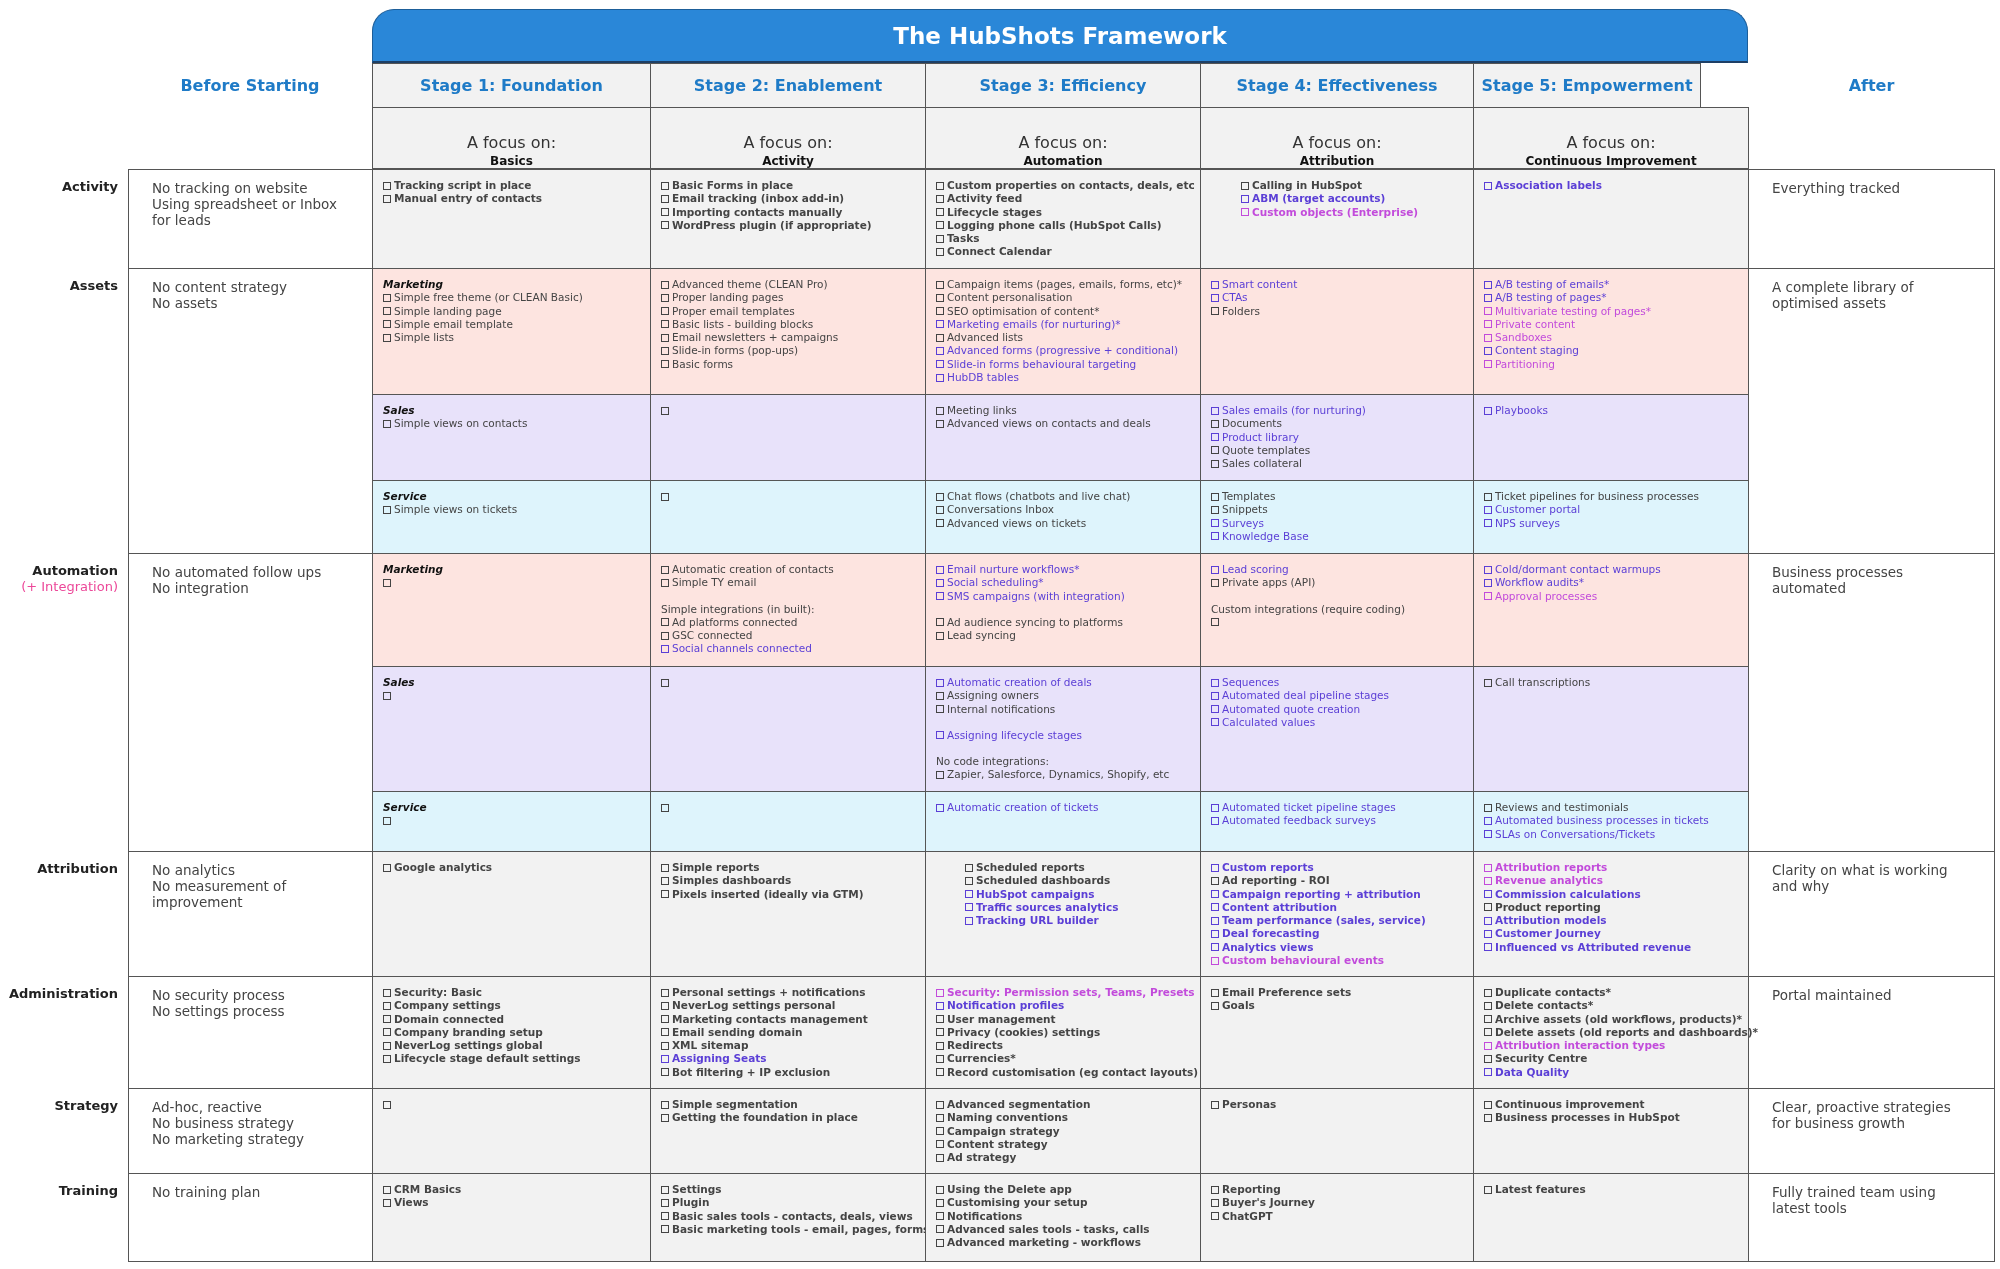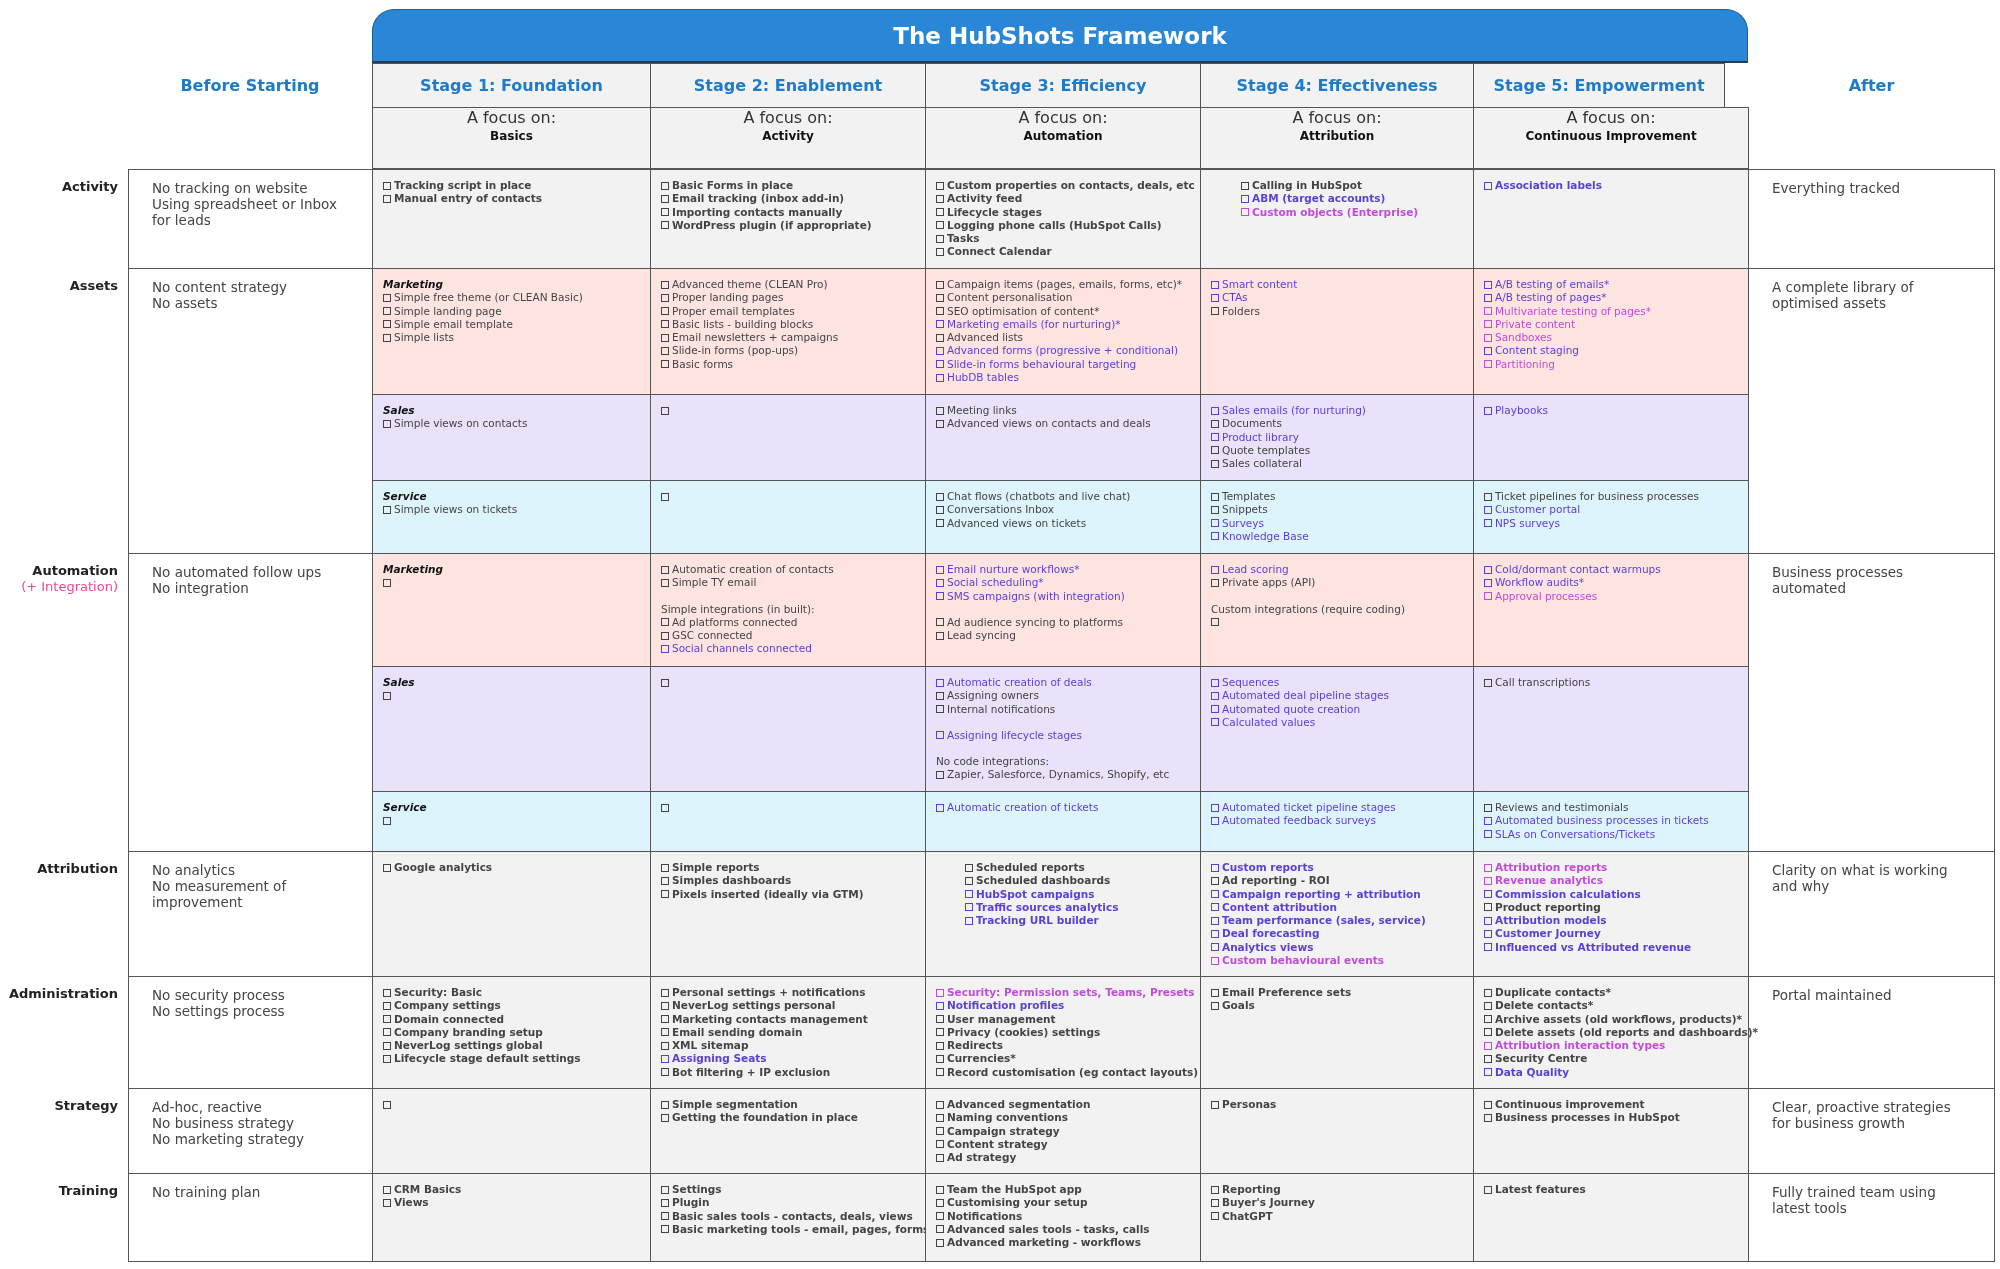--- a/index.html
+++ b/index.html
@@ -6,21 +6,21 @@
   html, body { width: 2000px; height: 1269px; background: #ffffff; overflow: hidden; }
   body { font-family: "DejaVu Sans", "Liberation Sans", sans-serif; color: #333; position: relative; }
   .banner {
     position: absolute; left: 372px; top: 9px; width: 1376px; height: 54px;
     background: #2a87d8; border-radius: 22px 22px 0 0; border: 1px solid #1d5e99; border-bottom: 2px solid #1d3f66;
     color: #fff; font-weight: bold; font-size: 23px; display: flex; align-items: center; justify-content: center;
   }
   .cell { position: absolute; border: 1px solid #555; }
   .hdr { background: #f2f2f2; display: flex; align-items: center; justify-content: center; color: #1f7bc7; font-weight: bold; font-size: 16px; }
   .hdr-plain { position: absolute; display: flex; align-items: center; justify-content: center; color: #1f7bc7; font-weight: bold; font-size: 16px; }
-  .focus { background: #f2f2f2; display: flex; flex-direction: column; align-items: center; justify-content: flex-start; text-align: center; }
+  .focus { background: #f2f2f2; display: flex; flex-direction: column; align-items: center; justify-content: flex-end; text-align: center; }
   .focus .pre { font-size: 16px; color: #333; }
   .focus .main { font-size: 12px; font-weight: bold; color: #111; margin-top: 2px; }
   .rowlabel { position: absolute; text-align: right; font-size: 13px; font-weight: bold; color: #222; line-height: 16px; width: 114px; }
   .rowlabel .sub { font-weight: normal; color: #ec4899; }
   .desc { background: #fff; padding: 10px 23px; font-size: 13.5px; line-height: 16px; color: #444; }
   .items { padding: 9px 10px; font-size: 10.5px; line-height: 13.3px; color: #444; }
   .gray { background: #f2f2f2; font-weight: bold; }
   .mkt { background: #fde4e0; }
   .sal { background: #e8e2fa; }
   .svc { background: #def4fc; }
@@ -56,21 +56,21 @@
     <div class="cell hdr" style="left: 925px; top: 63px; width: 276px; height: 45px;">Stage 3: Efficiency</div>
     <div class="cell focus" style="left: 925px; top: 107px; width: 276px; height: 62px;">
       <span class="pre">A focus on:</span>
       <span class="main">Automation</span>
     </div>
     <div class="cell hdr" style="left: 1200px; top: 63px; width: 274px; height: 45px;">Stage 4: Effectiveness</div>
     <div class="cell focus" style="left: 1200px; top: 107px; width: 274px; height: 62px;">
       <span class="pre">A focus on:</span>
       <span class="main">Attribution</span>
     </div>
-    <div class="cell hdr" style="left: 1473px; top: 63px; width: 252px; height: 45px;">Stage 5: Empowerment</div>
+    <div class="cell hdr" style="left: 1473px; top: 63px; width: 228px; height: 45px;">Stage 5: Empowerment</div>
     <div class="cell focus" style="left: 1473px; top: 107px; width: 276px; height: 62px;">
       <span class="pre">A focus on:</span>
       <span class="main">Continuous Improvement</span>
     </div>
   </div>
 <div id="row-labels">
     <div class="rowlabel" style="left: 4px; top: 179px;">
       <div>Activity</div>
     </div>
     <div class="rowlabel" style="left: 4px; top: 278px;">
@@ -429,21 +429,21 @@
       <div class="item"><span class="box"></span><span>CRM Basics</span></div>
       <div class="item"><span class="box"></span><span>Views</span></div>
     </div>
     <div class="cell items gray" style="left: 650px; top: 1173px; width: 276px; height: 89px;">
       <div class="item"><span class="box"></span><span>Settings</span></div>
       <div class="item"><span class="box"></span><span>Plugin</span></div>
       <div class="item"><span class="box"></span><span>Basic sales tools - contacts, deals, views</span></div>
       <div class="item"><span class="box"></span><span>Basic marketing tools - email, pages, forms</span></div>
     </div>
     <div class="cell items gray" style="left: 925px; top: 1173px; width: 276px; height: 89px;">
-      <div class="item"><span class="box"></span><span>Team the HubSpot app</span></div>
+      <div class="item"><span class="box"></span><span>Using the Delete app</span></div>
       <div class="item"><span class="box"></span><span>Customising your setup</span></div>
       <div class="item"><span class="box"></span><span>Notifications</span></div>
       <div class="item"><span class="box"></span><span>Advanced sales tools - tasks, calls</span></div>
       <div class="item"><span class="box"></span><span>Advanced marketing - workflows</span></div>
     </div>
     <div class="cell items gray" style="left: 1200px; top: 1173px; width: 274px; height: 89px;">
       <div class="item"><span class="box"></span><span>Reporting</span></div>
       <div class="item"><span class="box"></span><span>Buyer's Journey</span></div>
       <div class="item"><span class="box"></span><span>ChatGPT</span></div>
     </div>

